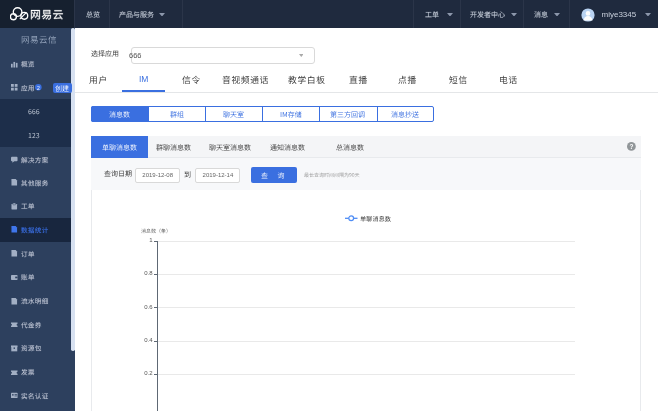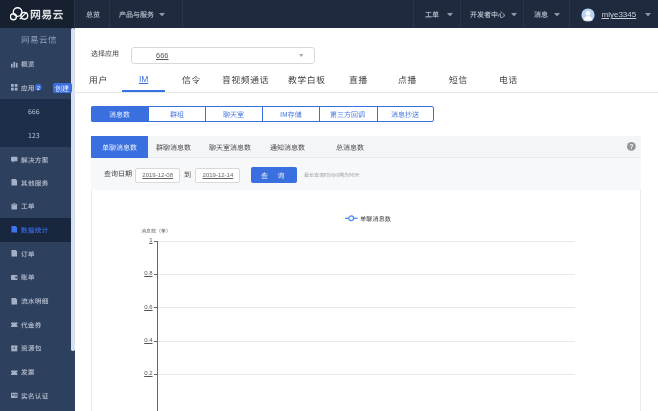--- a/index.html
+++ b/index.html
@@ -1,12 +1,12 @@
 <!DOCTYPE html>
-<html><head><meta charset="utf-8"><style>html,body{margin:0;padding:0;}body{width:658px;height:411px;position:relative;overflow:hidden;font-family:"Liberation Sans",sans-serif;background:#fff;}div{box-sizing:border-box;text-decoration:underline;}</style></head><body>
+<html><head><meta charset="utf-8"><style>html,body{margin:0;padding:0;}body{width:658px;height:411px;position:relative;overflow:hidden;font-family:"Liberation Sans",sans-serif;background:#fff;}div{box-sizing:border-box;}</style></head><body>
 <div style="position:absolute;left:0px;top:0px;width:658px;height:28px;background:#1f2a3e"></div>
 <div style="position:absolute;left:0px;top:0px;width:74px;height:28px;background:#16202f"></div>
 <div style="position:absolute;left:74px;top:0px;width:1px;height:28px;background:#2b3549"></div>
 <div style="position:absolute;left:109px;top:0px;width:1px;height:28px;background:#2b3549"></div>
 <div style="position:absolute;left:182px;top:0px;width:1px;height:28px;background:#2b3549"></div>
 <div style="position:absolute;left:413.4px;top:0px;width:1px;height:28px;background:#2b3549"></div>
 <div style="position:absolute;left:459.8px;top:0px;width:1px;height:28px;background:#2b3549"></div>
 <div style="position:absolute;left:523.4px;top:0px;width:1px;height:28px;background:#2b3549"></div>
 <div style="position:absolute;left:568.5px;top:0px;width:1px;height:28px;background:#2b3549"></div>
 <svg style="position:absolute;left:9.5px;top:7.2px" width="19" height="15" viewBox="0 0 19 15">
@@ -214,21 +214,21 @@
       <path d="M838 824V20C838 1 831 -5 812 -6C792 -6 729 -7 659 -5C670 -25 682 -57 686 -76C779 -77 834 -75 867 -64C899 -51 913 -30 913 20V824ZM643 724V168H715V724ZM142 474V45C142 -44 172 -65 269 -65C290 -65 432 -65 455 -65C544 -65 566 -26 576 112C555 117 526 128 509 141C504 22 497 0 450 0C419 0 300 0 275 0C224 0 216 7 216 45V407H432C424 286 415 237 403 223C396 214 388 213 374 213C360 213 325 214 288 218C298 199 306 173 307 153C347 150 386 151 406 152C431 155 448 161 463 178C486 203 497 271 506 444C507 454 507 474 507 474ZM313 838C260 709 154 571 27 480C44 468 70 443 82 428C181 504 266 604 330 713C409 627 496 524 540 457L595 507C547 578 446 689 362 774L383 818Z M1394 755V695H1581V620H1330V561H1581V483H1387V422H1581V345H1379V288H1581V209H1337V149H1581V49H1652V149H1937V209H1652V288H1899V345H1652V422H1876V561H1945V620H1876V755H1652V840H1581V755ZM1652 561H1809V483H1652ZM1652 620V695H1809V620ZM1097 393C1097 404 1120 417 1135 425H1258C1246 336 1226 259 1200 193C1173 233 1151 283 1134 343L1078 322C1102 241 1132 177 1169 126C1134 60 1089 8 1037 -30C1053 -40 1081 -66 1092 -80C1140 -43 1183 7 1218 70C1323 -30 1469 -55 1653 -55H1933C1937 -35 1951 -2 1962 14C1911 13 1694 13 1654 13C1485 13 1347 35 1249 132C1290 225 1319 342 1334 483L1292 493L1278 492H1192C1242 567 1293 661 1338 758L1290 789L1266 778H1064V711H1237C1197 622 1147 540 1129 515C1109 483 1084 458 1066 454C1076 439 1091 408 1097 393Z" fill="#ffffff"></path>
     </g>
   </svg>
 <div style="position:absolute;left:75px;top:28px;width:583px;height:383px;background:#ffffff"></div>
 <svg style="position:absolute;left:90.5px;top:48.2px;overflow:visible" width="28.0" height="10.5">
     <g transform="translate(0,8.12) scale(0.007000,-0.007000)">
       <path d="M61 765C119 716 187 646 216 597L278 644C246 692 177 760 118 806ZM446 810C422 721 380 633 326 574C344 565 376 545 390 534C413 562 435 597 455 636H603V490H320V423H501C484 292 443 197 293 144C309 130 331 102 339 83C507 149 557 264 576 423H679V191C679 115 696 93 771 93C786 93 854 93 869 93C932 93 952 125 959 252C938 257 907 268 893 282C890 177 886 163 861 163C847 163 792 163 782 163C756 163 753 166 753 191V423H951V490H678V636H909V701H678V836H603V701H485C498 731 509 763 518 795ZM251 456H56V386H179V83C136 63 90 27 45 -15L95 -80C152 -18 206 34 243 34C265 34 296 5 335 -19C401 -58 484 -68 600 -68C698 -68 867 -63 945 -58C946 -36 958 1 966 20C867 10 715 3 601 3C495 3 411 9 349 46C301 74 278 98 251 100Z M1177 839V639H1046V569H1177V356C1124 340 1075 326 1036 315L1055 242L1177 281V12C1177 -1 1172 -5 1160 -6C1148 -6 1109 -7 1066 -5C1076 -26 1085 -57 1088 -76C1152 -76 1191 -75 1216 -62C1241 -50 1250 -29 1250 12V305L1366 343L1356 412L1250 379V569H1369V639H1250V839ZM1804 719C1768 667 1719 621 1662 581C1610 621 1566 667 1532 719ZM1396 787V719H1460C1497 652 1546 594 1604 544C1526 497 1438 462 1353 441C1367 426 1385 398 1393 380C1484 407 1577 447 1660 500C1738 446 1829 405 1928 379C1938 399 1959 427 1974 442C1880 462 1794 496 1720 542C1799 602 1866 677 1909 765L1864 790L1851 787ZM1620 412V324H1417V256H1620V153H1366V85H1620V-82H1695V85H1957V153H1695V256H1885V324H1695V412Z M2264 490C2305 382 2353 239 2372 146L2443 175C2421 268 2373 407 2329 517ZM2481 546C2513 437 2550 295 2564 202L2636 224C2621 317 2584 456 2549 565ZM2468 828C2487 793 2507 747 2521 711H2121V438C2121 296 2114 97 2036 -45C2054 -52 2088 -74 2102 -87C2184 62 2197 286 2197 438V640H2942V711H2606C2593 747 2565 804 2541 848ZM2209 39V-33H2955V39H2684C2776 194 2850 376 2898 542L2819 571C2781 398 2704 194 2607 39Z M3153 770V407C3153 266 3143 89 3032 -36C3049 -45 3079 -70 3090 -85C3167 0 3201 115 3216 227H3467V-71H3543V227H3813V22C3813 4 3806 -2 3786 -3C3767 -4 3699 -5 3629 -2C3639 -22 3651 -55 3655 -74C3749 -75 3807 -74 3841 -62C3875 -50 3887 -27 3887 22V770ZM3227 698H3467V537H3227ZM3813 698V537H3543V698ZM3227 466H3467V298H3223C3226 336 3227 373 3227 407ZM3813 466V298H3543V466Z" fill="#3c3c3c"></path>
     </g>
   </svg>
 <div style="position:absolute;left:130.6px;top:46.7px;width:184px;height:17px;background:#fff;border:1px solid #d9d9d9;border-radius:3px"></div>
-<div style="position:absolute;left:156px;top:50.6px;font-size:7.5px;line-height:9.4px;color:#555;white-space:nowrap;">666</div>
+<div style="position:absolute;left:129px;top:50.6px;font-size:7.5px;line-height:9.4px;color:#555;white-space:nowrap;">666</div>
 <svg style="position:absolute;left:298.6px;top:53.9px" width="4.6" height="3">
     <path d="M0 0 L4.6 0 L2.3 3 Z" fill="#aaaaaa"></path>
   </svg>
 <svg style="position:absolute;left:89.0px;top:73.1px;overflow:visible" width="18.8" height="13.2">
     <g transform="translate(0,10.21) scale(0.008800,-0.008800)">
       <path d="M153 770V407C153 266 143 89 32 -36C49 -45 79 -70 90 -85C167 0 201 115 216 227H467V-71H543V227H813V22C813 4 806 -2 786 -3C767 -4 699 -5 629 -2C639 -22 651 -55 655 -74C749 -75 807 -74 841 -62C875 -50 887 -27 887 22V770ZM227 698H467V537H227ZM813 698V537H543V698ZM227 466H467V298H223C226 336 227 373 227 407ZM813 466V298H543V466Z M1315 615H1837V414H1314L1315 467ZM1509 826C1529 782 1551 726 1563 685H1237V467C1237 316 1224 108 1102 -41C1120 -49 1153 -72 1167 -86C1265 34 1300 200 1311 344H1837V278H1913V685H1596L1642 699C1630 738 1605 799 1581 845Z" fill="#3d3d3d"></path>
     </g>
   </svg>
 <svg style="position:absolute;left:181.8px;top:73.1px;overflow:visible" width="18.8" height="13.2">
     <g transform="translate(0,10.21) scale(0.008800,-0.008800)">

